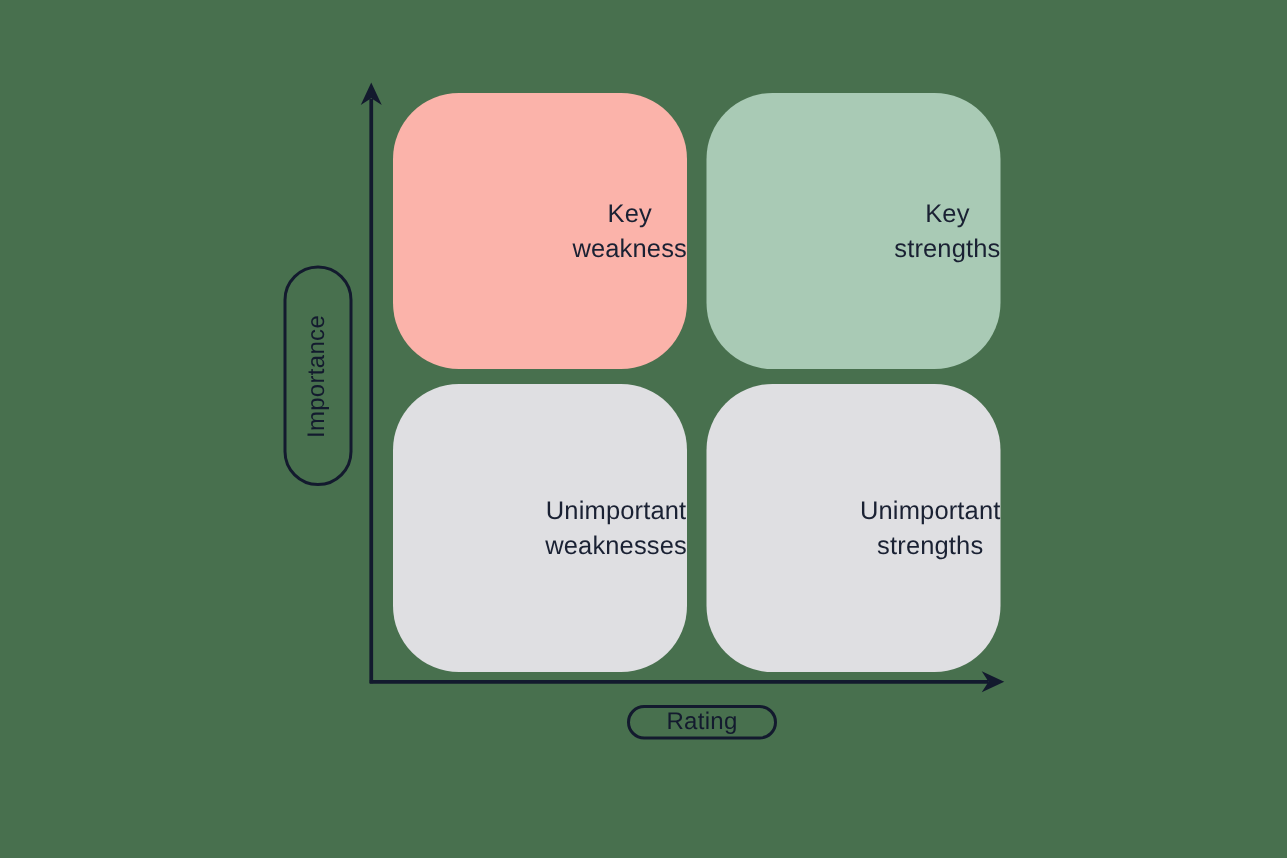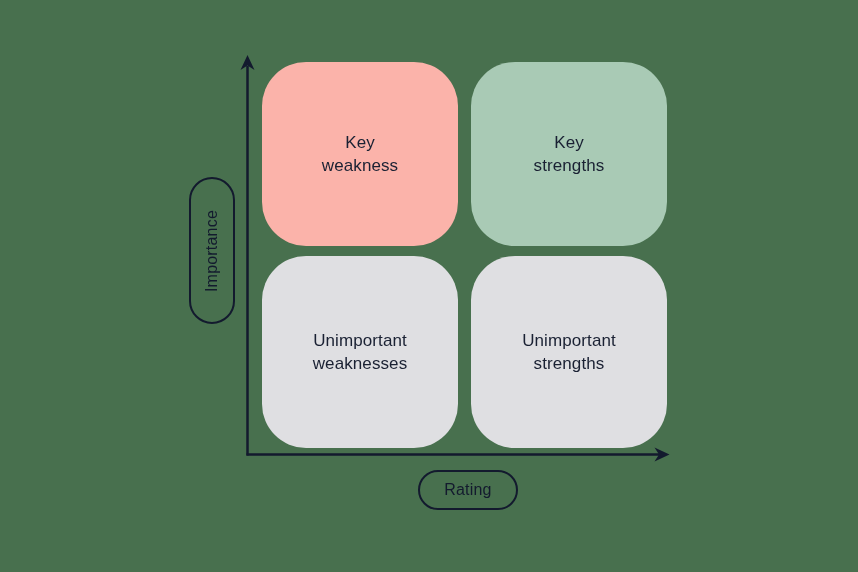--- a/index.html
+++ b/index.html
@@ -17,21 +17,21 @@
     position: absolute;
     left: 0; top: 0;
     width: 858px; height: 572px;
     pointer-events: none;
   }
   .quadrant {
     position: absolute;
     border-radius: 44px;
     display: flex;
     align-items: center;
-    justify-content: center;
+    justify-content: flex-end;
   }
   .q-top-left     { left: 262px; top: 62px;  width: 196px; height: 184px; }
   .q-top-right    { left: 471px; top: 62px;  width: 196px; height: 184px; }
   .q-bottom-left  { left: 262px; top: 256px; width: 196px; height: 192px; }
   .q-bottom-right { left: 471px; top: 256px; width: 196px; height: 192px; }
   .q-label {
     font-size: 17px;
     line-height: 23px;
     color: #1A2133;
     text-align: center;
@@ -41,21 +41,21 @@
   .axis-pill {
     position: absolute;
     border: 2px solid #131A2E;
     border-radius: 999px;
     display: flex;
     align-items: center;
     justify-content: center;
     background: transparent;
   }
   .pill-y { left: 189px; top: 177px; width: 46px; height: 147px; }
-  .pill-x { left: 418px; top: 470px; width: 100px; height: 40px; }
+  .pill-x { left: 418px; top: 470px; width: 100px; height: 23px; }
   .pill-label {
     font-size: 16px;
     color: #131A2E;
     white-space: nowrap;
     letter-spacing: 0.2px;
   }
   .pill-y .pill-label { transform: rotate(-90deg); }
 </style>
 </head>
 <body style="background: rgb(72, 112, 78);">

